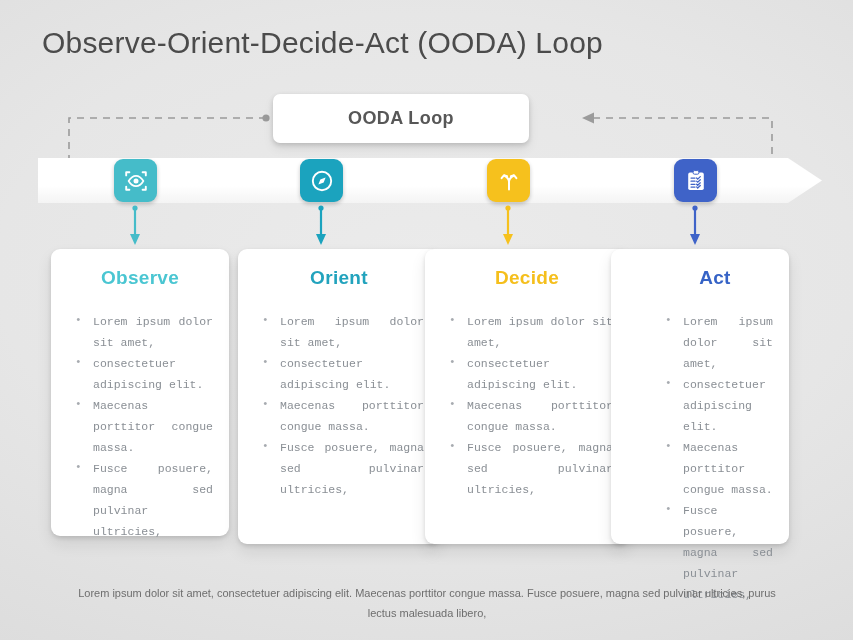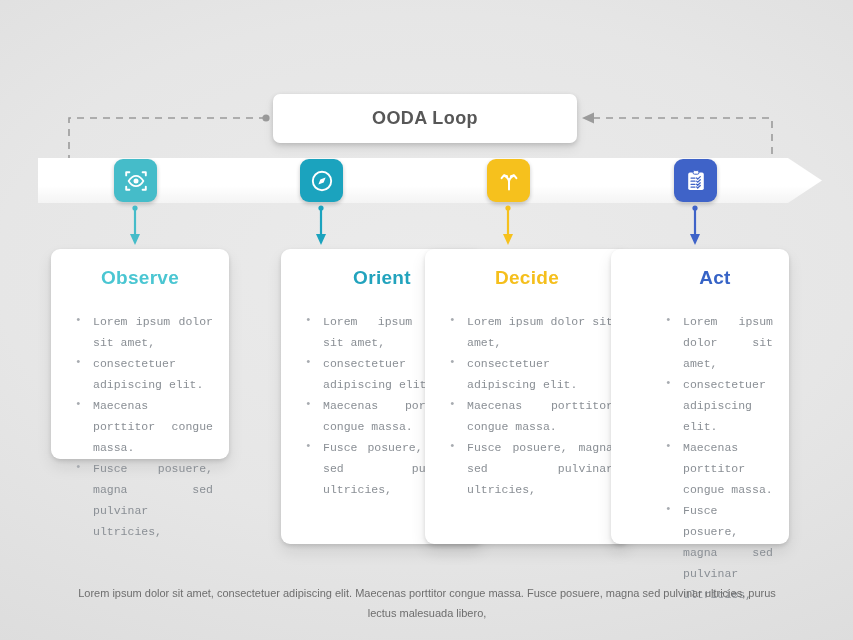--- a/index.html
+++ b/index.html
@@ -37,21 +37,21 @@
     color: #4b4b4b;
     letter-spacing: .2px;
     white-space: nowrap;
   }
 
   
   #ooda-box {
     position: absolute;
     left: 273px;
     top: 94px;
-    width: 304px;
+    width: 256px;
     height: 49px;
     background: #ffffff;
     border-radius: 7px;
     box-shadow: 0 2px 5px rgba(0,0,0,.16), 0 6px 12px rgba(0,0,0,.07);
     display: flex;
     align-items: center;
     justify-content: center;
   }
   #ooda-box .label {
     font-size: 18px;
@@ -151,20 +151,21 @@
     font-size: 11px;
     line-height: 20px;
     color: #6e6e6e;
   }
 </style>
 </head>
 <body>
 
 <div id="slide">
 
+  <div id="title">Observe-Orient-Decide-Act  (OODA) Loop</div>
 
   <svg class="feedback-svg" viewBox="0 0 853 640" width="853" height="640">
 
     <g stroke="#9b9b9b" stroke-width="1.6" fill="none" stroke-dasharray="7 6">
       <path d="M266,118 L69,118 L69,166"></path>
     </g>
     <circle cx="266" cy="118" r="3.6" fill="#9b9b9b"></circle>
     <path d="M69,182 L63.5,170 L74.5,170 Z" fill="#9b9b9b"></path>
 
     <g stroke="#9b9b9b" stroke-width="1.6" fill="none" stroke-dasharray="7 6">
@@ -254,31 +255,31 @@
     <circle cx="7" cy="3" r="2.6" fill="#f6c11d"></circle>
     <path d="M7,3 L7,31" stroke="#f6c11d" stroke-width="2.2"></path>
     <path d="M7,40 L2,29 L12,29 Z" fill="#f6c11d"></path>
   </svg>
   <svg class="connector" style="left:688px;" viewBox="0 0 14 42">
     <circle cx="7" cy="3" r="2.6" fill="#3f63c8"></circle>
     <path d="M7,3 L7,31" stroke="#3f63c8" stroke-width="2.2"></path>
     <path d="M7,40 L2,29 L12,29 Z" fill="#3f63c8"></path>
   </svg>
 
-  <div class="card" id="card-observe" style="left:51px;top:249px;width:178px;height:210px;">
+  <div class="card" id="card-observe" style="left:51px;top:249px;width:178px;height:287px;">
     <div class="card-title" style="color:#4ac6d2">Observe</div>
     <ul>
       <li>Lorem  ipsum  dolor  sit  amet,</li>
       <li>consectetuer adipiscing elit.</li>
       <li>Maecenas porttitor congue massa.</li>
       <li>Fusce  posuere,  magna  sed pulvinar  ultricies,</li>
     </ul>
   </div>
 
-  <div class="card" id="card-orient" style="left:238px;top:249px;width:202px;height:295px;margin-left:43px;">
+  <div class="card" id="card-orient" style="left:238px;top:249px;width:202px;height:295px;">
     <div class="card-title" style="color:#22a3bd">Orient</div>
     <ul>
       <li>Lorem  ipsum  dolor  sit  amet,</li>
       <li>consectetuer adipiscing elit.</li>
       <li>Maecenas porttitor congue massa.</li>
       <li>Fusce  posuere,  magna  sed pulvinar  ultricies,</li>
     </ul>
   </div>
 
   <div class="card" id="card-decide" style="left:425px;top:249px;width:204px;height:295px;">

